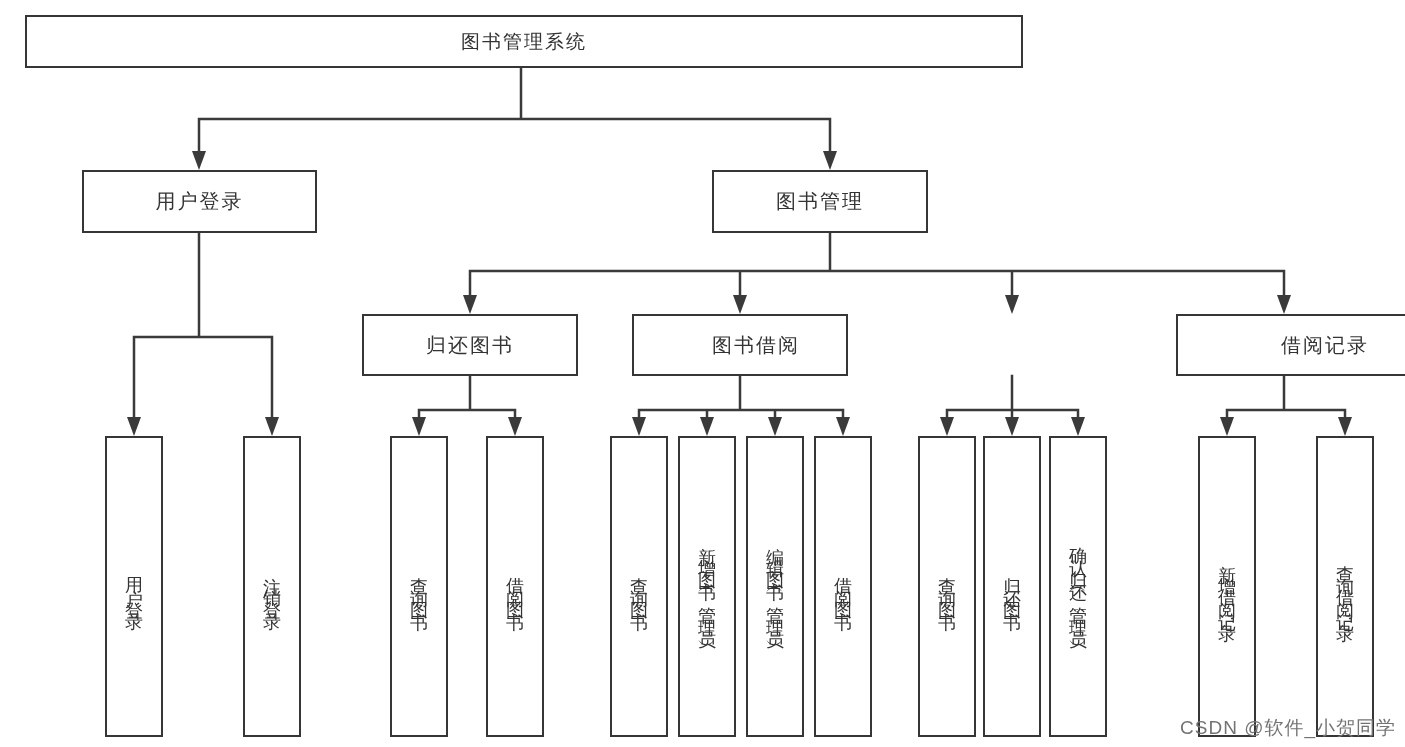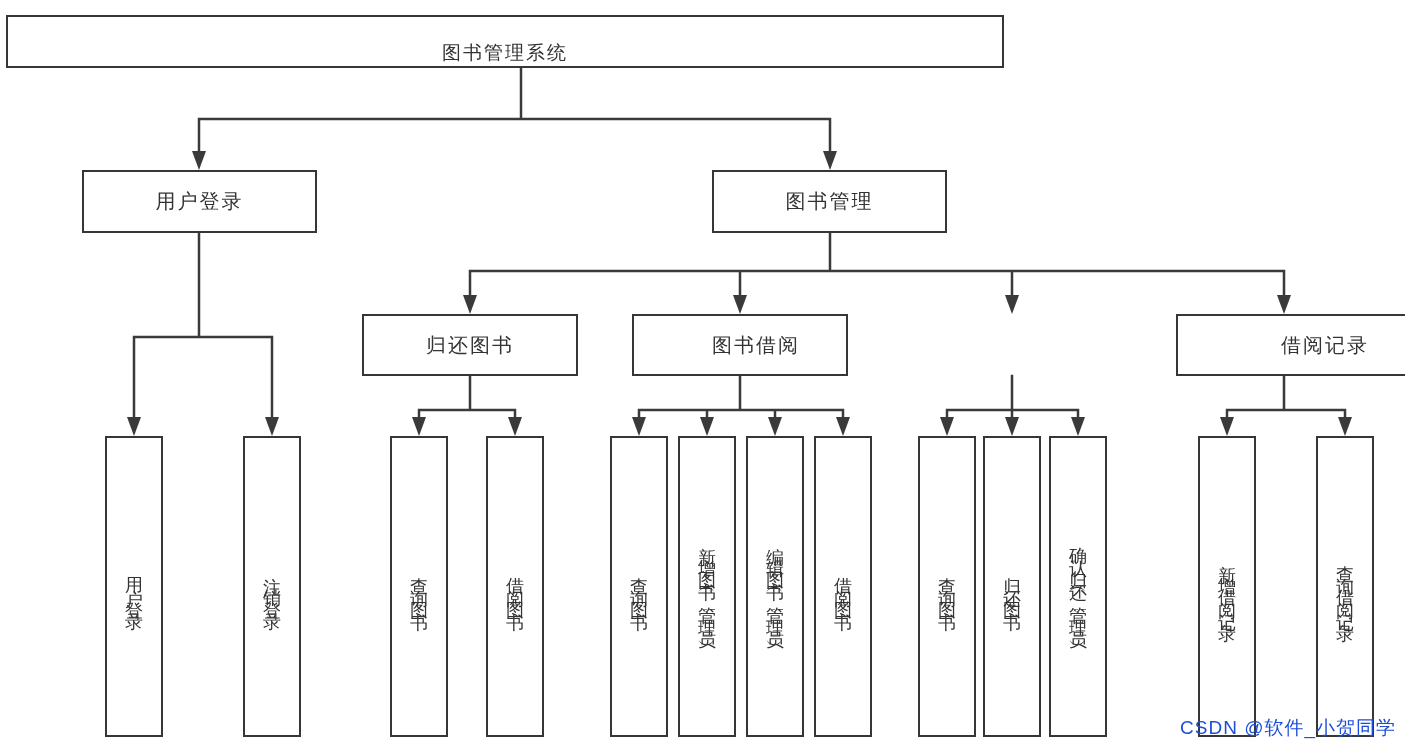--- a/index.html
+++ b/index.html
@@ -63,21 +63,21 @@
     font-size: 18px;
     letter-spacing: 12px;
     white-space: nowrap;
   }
   .watermark {
     position: absolute;
     right: 9px;
     bottom: 6px;
     font-size: 19px;
     letter-spacing: 1px;
-    color: #1d4ed8;
+    color: #737373;
     white-space: nowrap;
   }
 </style>
 </head>
 <body>
 
 <div class="canvas">
 
   <svg class="wires" viewBox="0 0 1405 747" xmlns="http://www.w3.org/2000/svg">
     <g stroke="#3a3a3a" stroke-width="2.5" fill="none" stroke-linecap="square">
@@ -115,28 +115,28 @@
       <polygon points="768,417 782,417 775,436"></polygon>
       <polygon points="836,417 850,417 843,436"></polygon>
       <polygon points="940,417 954,417 947,436"></polygon>
       <polygon points="1005,417 1019,417 1012,436"></polygon>
       <polygon points="1071,417 1085,417 1078,436"></polygon>
       <polygon points="1220,417 1234,417 1227,436"></polygon>
       <polygon points="1338,417 1352,417 1345,436"></polygon>
     </g>
   </svg>
 
-  <div class="node" style="left:6px; top:15px; width:998px; height:53px;align-items:flex-end;">
+  <div class="node" style="left:25px; top:15px; width:998px; height:53px;">
     <span>图书管理系统</span>
   </div>
 
   <div class="node lvl2" style="left:82px; top:170px; width:235px; height:63px;">
     <span>用户登录</span>
   </div>
-  <div class="node lvl2" style="left:712px; top:170px; width:235px; height:63px;text-align:center;">
+  <div class="node lvl2" style="left:712px; top:170px; width:216px; height:63px;text-align:center;">
     <span>图书管理</span>
   </div>
 
   <div class="node lvl3" style="left:362px; top:314px; width:216px; height:62px;">
     <span>归还图书</span>
   </div>
   <div class="node lvl3" style="left:632px; top:314px; width:216px; height:62px;padding-left:32px;">
     <span>图书借阅</span>
   </div>
   <div class="node lvl3" style="left:1176px; top:314px; width:252px; height:62px;padding-left:46px;">

